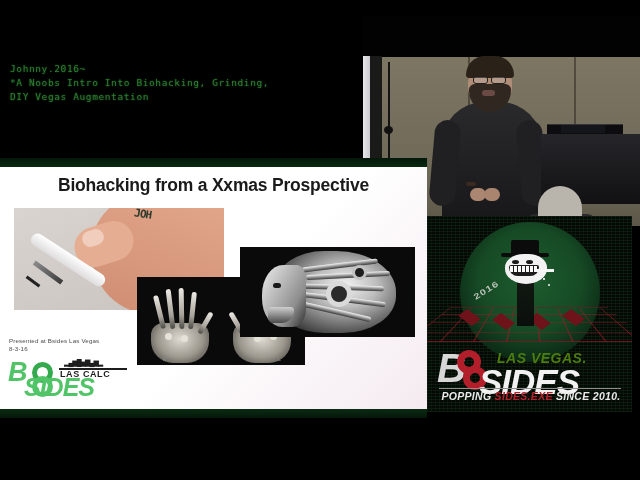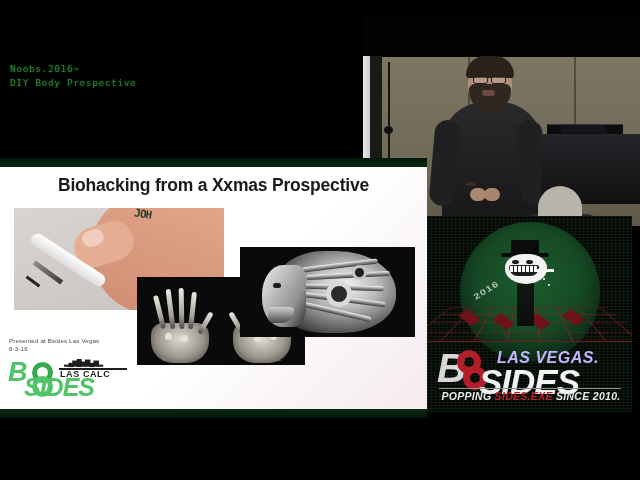--- a/index.html
+++ b/index.html
@@ -221,40 +221,41 @@
   #bn-ash1 { position:absolute; left:44px; top:38px; width:2px; height:2px; background:#dcdcdc; }
   #bn-ash2 { position:absolute; left:49px; top:44px; width:2px; height:2px; background:#c6c6c6; }
 
   #bn-word { position:absolute; left:10px; top:132px; width:190px; height:52px; }
   #bn-B { position:absolute; left:0px; top:0px; font-size:40px; font-weight:bold;
       font-style:italic; color:#d7d7d7; line-height:40px; letter-spacing:-2px; }
   #bn-yin1 { position:absolute; left:20px; top:2px; width:24px; height:24px;
       border-radius:50%; border:7px solid #b21f2a; }
   #bn-yin2 { position:absolute; left:26px; top:18px; width:24px; height:24px;
       border-radius:50%; border:7px solid #b21f2a; }
-  #bn-lv { position:absolute; left:60px; top:2px; font-size:16px; font-weight:bold;
-      font-style:italic; color:#c4b5fd; letter-spacing:.5px; line-height:16px; }
+  #bn-lv { position:absolute; left:60px; top:2px; font-size:14px; font-weight:bold;
+      font-style:italic; color:#4d7c0f; letter-spacing:.5px; line-height:16px; }
   #bn-sides { position:absolute; left:42px; top:16px; font-size:35px; font-weight:bold;
       font-style:italic; color:#f2f2f2; line-height:35px; letter-spacing:-1px; }
   #bn-rule { position:absolute; left:12px; top:172px; width:182px; height:1px;
       background:#8e8e8e; }
   #bn-tag { position:absolute; left:12px; top:174px; width:184px; text-align:center;
       font-size:10.5px; font-weight:bold; font-style:italic; color:#eaeaea;
       letter-spacing:.3px; white-space:nowrap; }
   #bn-tag .red { color:#b2232c; }
 </style>
 </head>
 <body>
 
 <div id="stage">
 
   <div id="terminal">
     <div class="pad"></div>
-    <div class="tline">Noobs.2016~</div>
-    <div class="tline">DIY Body Prospective</div>
+    <div class="tline">Johnny.2016~</div>
+    <div class="tline">*A Noobs Intro Into Biohacking, Grinding,</div>
+    <div class="tline">DIY Vegas Augmentation</div>
     <div class="tgap"></div>
   </div>
 
   <div id="video">
     <div id="vblack"></div>
     <div id="vwhitestrip"></div>
     <div id="vdark"></div>
 
     <div id="wall">
       <div class="wallseam ws1"></div>

